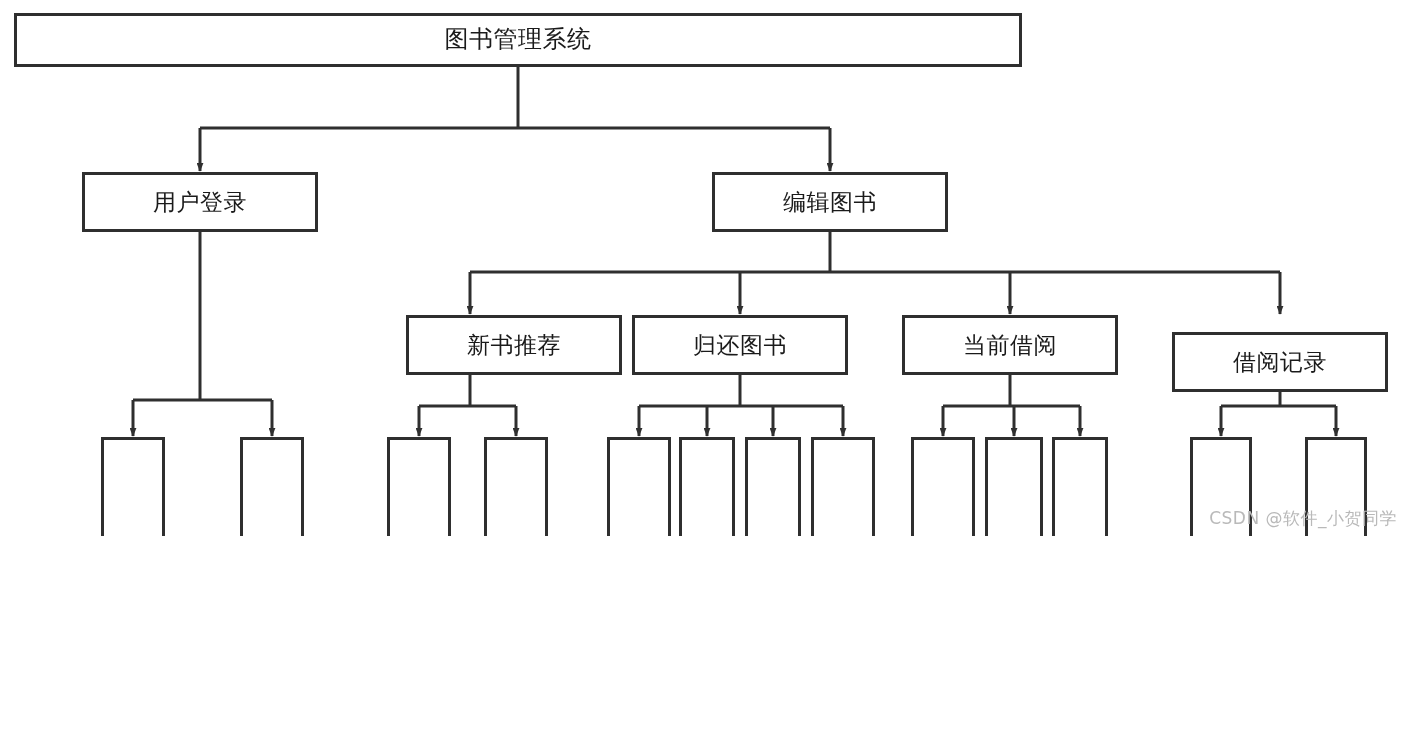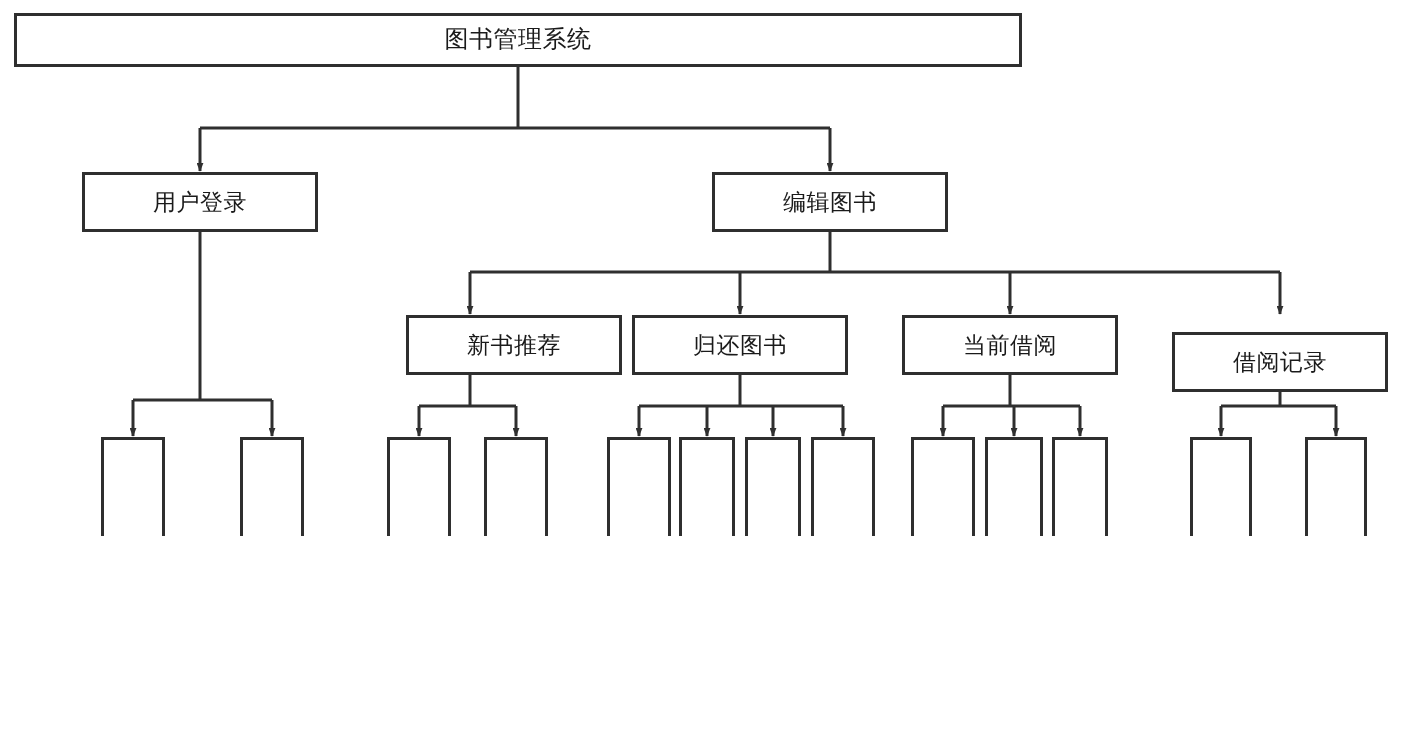--- a/index.html
+++ b/index.html
@@ -185,13 +185,14 @@
         <span class="node-label">确认归还（管理员）</span>
       </div>
       <div class="node vert tall" style="left: 1190px; top: 437px; width: 62px; height: 297px;">
         <span class="node-label">新增借阅记录</span>
       </div>
       <div class="node vert tall" style="left: 1305px; top: 437px; width: 62px; height: 297px;">
         <span class="node-label">查询借阅记录</span>
       </div>
     </div>
 
+  <div id="watermark">CSDN @软件_小贺同学</div>
 </div>
 
 </body></html>

